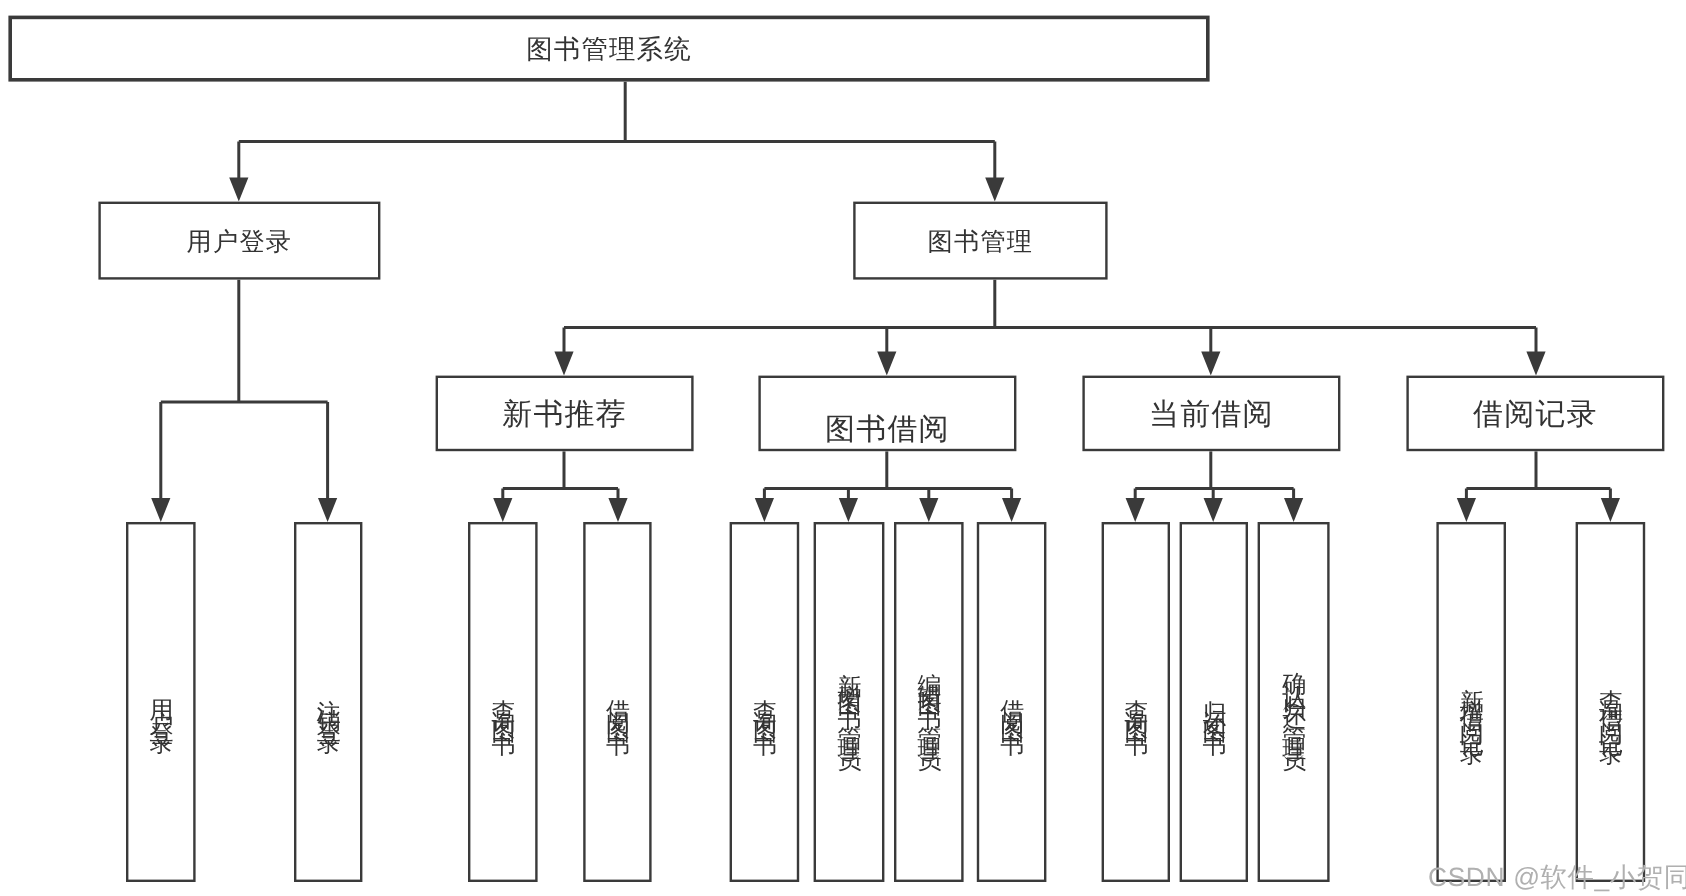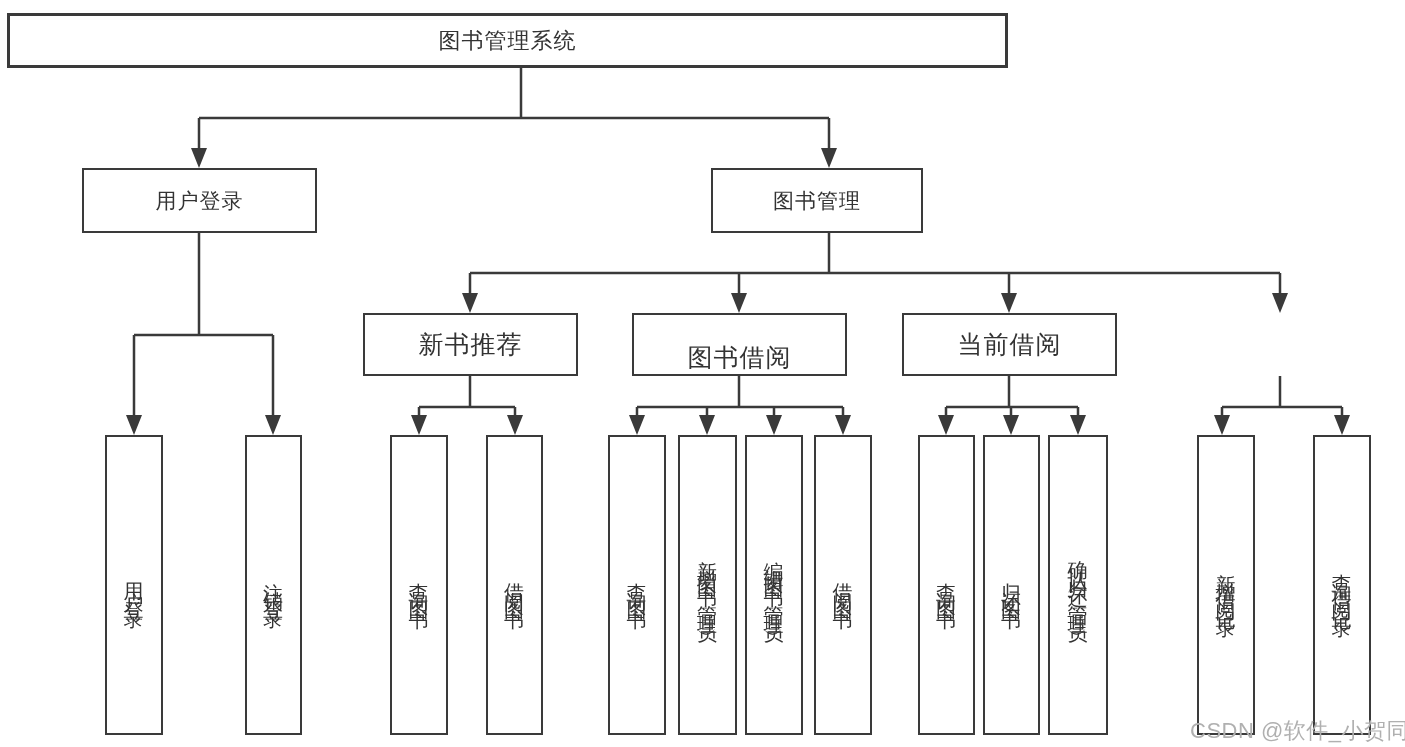--- a/index.html
+++ b/index.html
@@ -173,20 +173,23 @@
 
   <div class="box lvl3" id="b-new-book-rec">
     <span>新书推荐</span>
   </div>
   <div class="box lvl3" id="b-book-borrow">
     <span>图书借阅</span>
   </div>
   <div class="box lvl3" id="b-cur-borrow">
     <span>当前借阅</span>
   </div>
+  <div class="box lvl3" id="b-borrow-rec">
+    <span>借阅记录</span>
+  </div>
 
   <div class="box leaf" id="l-user-login">
     <span>用户登录</span>
   </div>
   <div class="box leaf" id="l-logout">
     <span>注销登录</span>
   </div>
   <div class="box leaf" id="l-query1">
     <span>查询图书</span>
   </div>

